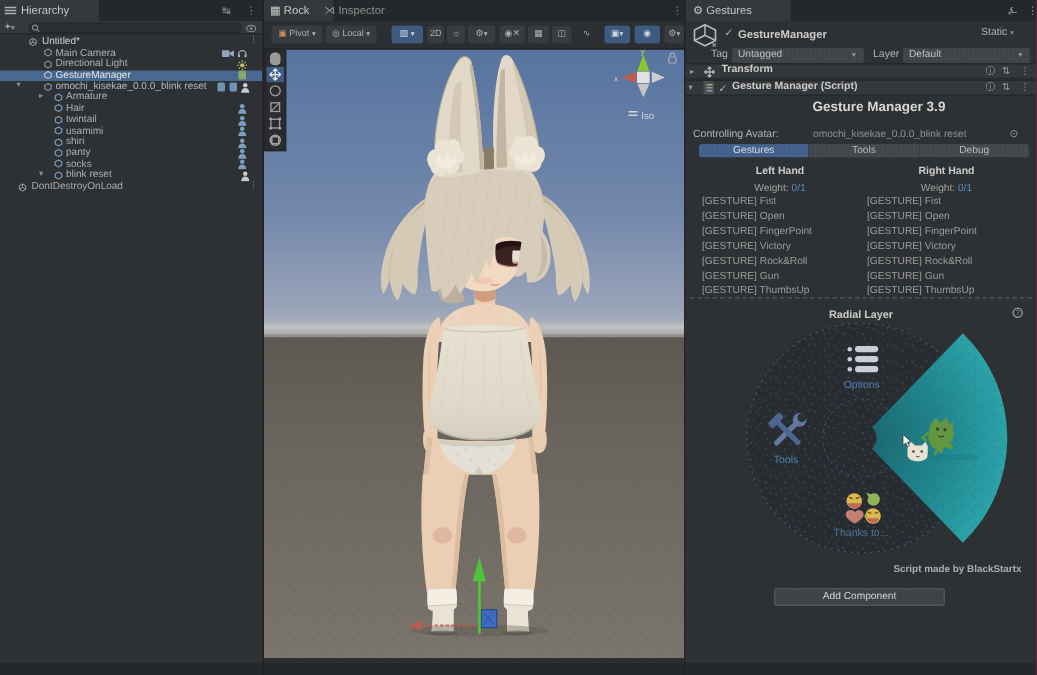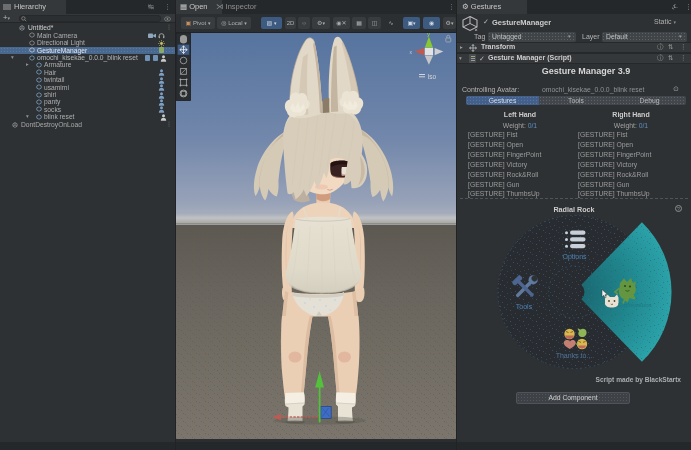--- a/index.html
+++ b/index.html
@@ -185,21 +185,21 @@
           </svg>
         <span class="tlbl" style="left:21px;color:#a8a8a8;">DontDestroyOnLoad</span>
         <span class="rico" style="left:166px;color:#8a8a8a;">⋮</span>
       </div>
     </div>
   </div>
 
   <div class="abs" style="left:175px;top:0;width:282px;height:450px;background:#2b2e30;">
 
     <div class="abs tabbar" style="left:0;top:0;width:282px;height:14px;"></div>
-    <div class="abs tab-active txt" style="left:1px;top:0;width:46px;height:14px;font-size:7.5px;line-height:14px;padding-left:4px;color:#c8c8c8;">▦ Open</div>
+    <div class="abs tab-active txt" style="left:1px;top:0;width:46px;height:14px;font-size:7.5px;line-height:14px;padding-left:4px;color:#c8c8c8;">▦ Rock</div>
     <div class="abs txt" style="left:41px;top:0;height:14px;font-size:7.5px;line-height:14px;color:#8f8f8f;">⋊ Inspector</div>
     <div class="abs txt" style="left:273px;top:3px;font-size:7px;color:#8a8a8a;">⋮</div>
 
     <div class="abs" style="left:0;top:14px;width:282px;height:19px;background:#2c2f31;border-bottom:1px solid #212325;"></div>
     <div id="scenetoolbar">
       <style>
         .sbtn{position:absolute;top:17px;height:12px;background:#383c3f;border-radius:2px;font-size:6px;line-height:12px;color:#aeaeae;text-align:center;white-space:nowrap;}
         .sbtn.blue{background:#3d5a80;color:#cfd8e2;}
       </style>
       <div class="sbtn" style="left:6px;width:34px;"><span style="color:#c98f5f;">▣</span> Pivot <span style="font-size:5px;">▾</span></div>
@@ -497,21 +497,21 @@
         <div class="gl" style="left:11px;top:170.6px;">[GESTURE] Rock&amp;Roll</div>
         <div class="gl" style="left:121px;top:170.6px;">[GESTURE] Rock&amp;Roll</div>
         <div class="gl" style="left:11px;top:180.5px;">[GESTURE] Gun</div>
         <div class="gl" style="left:121px;top:180.5px;">[GESTURE] Gun</div>
         <div class="gl" style="left:11px;top:190.4px;">[GESTURE] ThumbsUp</div>
         <div class="gl" style="left:121px;top:190.4px;">[GESTURE] ThumbsUp</div>
       </div>
 
       <div class="abs" style="left:3px;top:198px;width:228px;height:0;border-top:1.5px dashed #4e545a;"></div>
 
-      <div class="irow ibold" style="left:0;top:204.5px;width:234px;text-align:center;font-size:7.2px;">Radial Rock</div>
+      <div class="irow ibold" style="left:0;top:204.5px;width:234px;text-align:center;font-size:7.2px;">Radial Layer</div>
       <div class="abs" style="left:218px;top:204.5px;width:7px;height:7px;border:1px solid #8f8f8f;border-radius:50%;font-size:5px;line-height:7px;text-align:center;color:#8f8f8f;">?</div>
 
       <div id="radial" class="abs" style="left:0;top:213px;width:234px;height:162px;">
       <svg width="234" height="162" viewBox="0 213 234 162">
         <defs>
           <radialGradient id="wedge" cx="117.5" cy="292" r="97" gradientUnits="userSpaceOnUse">
             <stop offset="0" stop-color="#19656e"></stop>
             <stop offset="0.55" stop-color="#1f858c"></stop>
             <stop offset="1" stop-color="#2aa3a9"></stop>
           </radialGradient>

